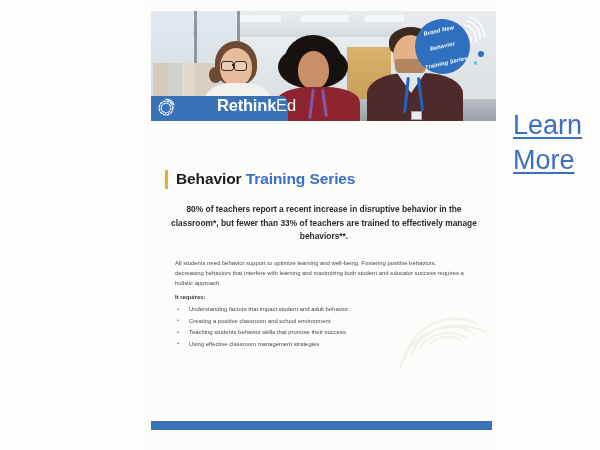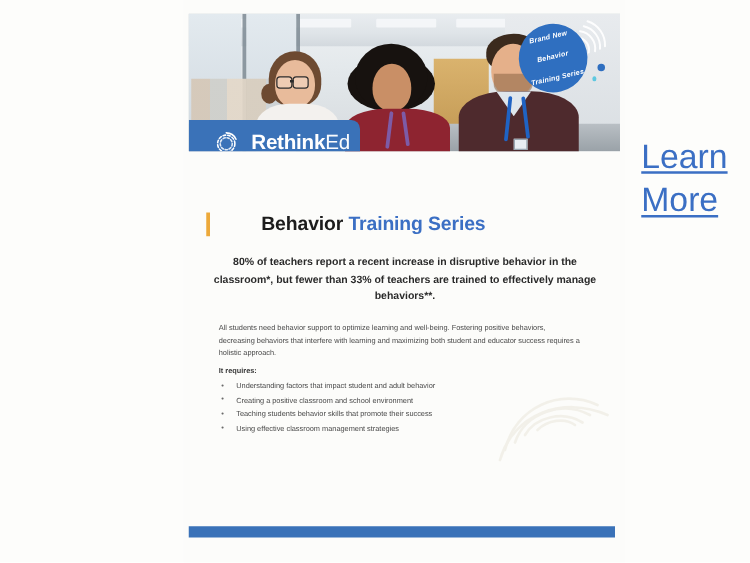--- a/index.html
+++ b/index.html
@@ -211,44 +211,43 @@
   
   .logo-plate {
     position: absolute;
     left: 0px;
     bottom: -12px;
     width: 137px;
     height: 37px;
     background: #3a72b8;
     border-radius: 0 7px 7px 0;
     display: flex;
-    align-items: center;
-    padding-left: 18px;
+    padding-left: 3px;
     box-sizing: border-box;
     z-index: 6;
+    gap: 31px;
   }
   .logo-mark { width: 24px; height: 24px; flex: 0 0 24px; }
   .logo-text {
     margin-left: 8px;
     font-size: 16.5px;
     color: #ffffff;
     letter-spacing: -0.2px;
     white-space: nowrap;
   }
   .logo-text b { font-weight: 700; }
   .logo-text i { font-style: normal; font-weight: 300; opacity: .97; }
 
   
   .headline-row {
     position: absolute;
     left: 18px;
     top: 170px;
     display: flex;
-    align-items: center;
-    gap: 33px;
+    align-items: flex-start;
   }
   .accent-bar {
     width: 3px;
     height: 19px;
     background: #eda93a;
     margin-right: 8px;
     flex: 0 0 3px;
   }
   .headline {
     font-size: 15.5px;

